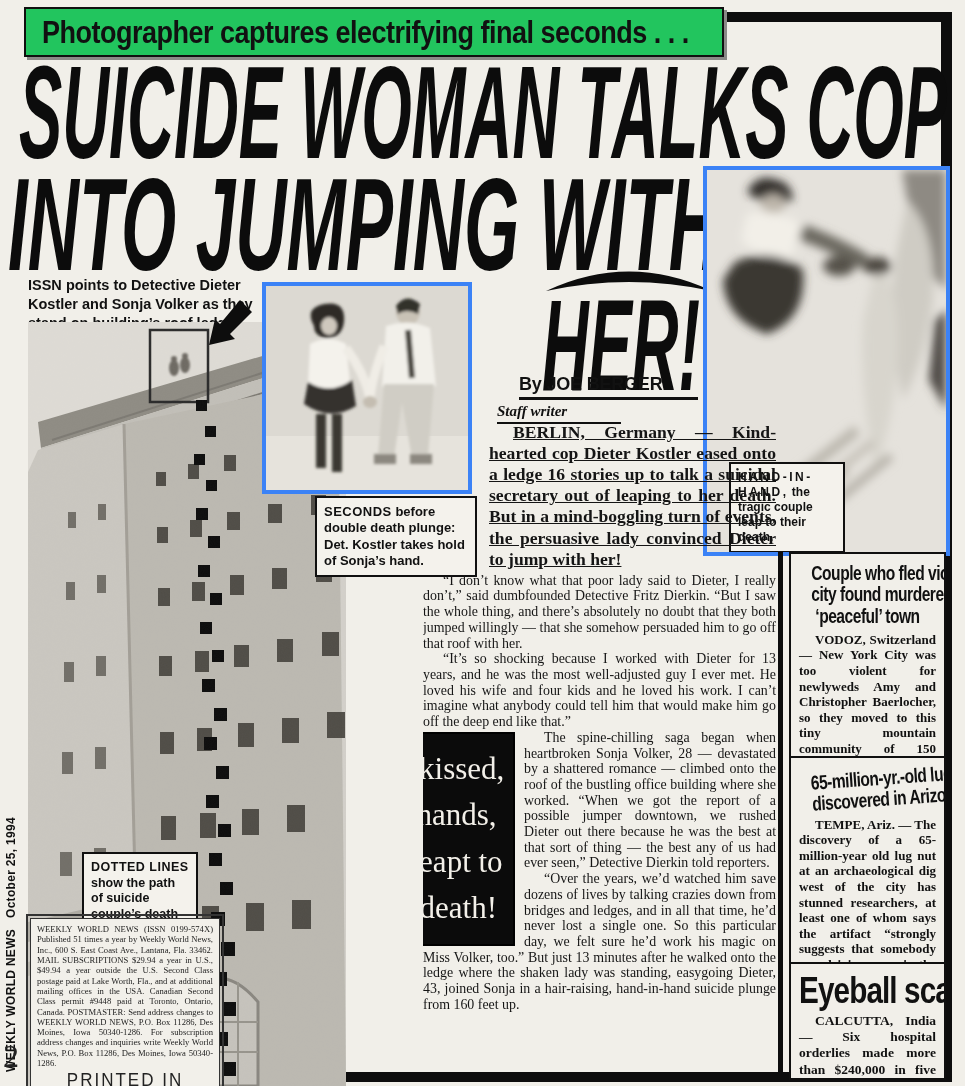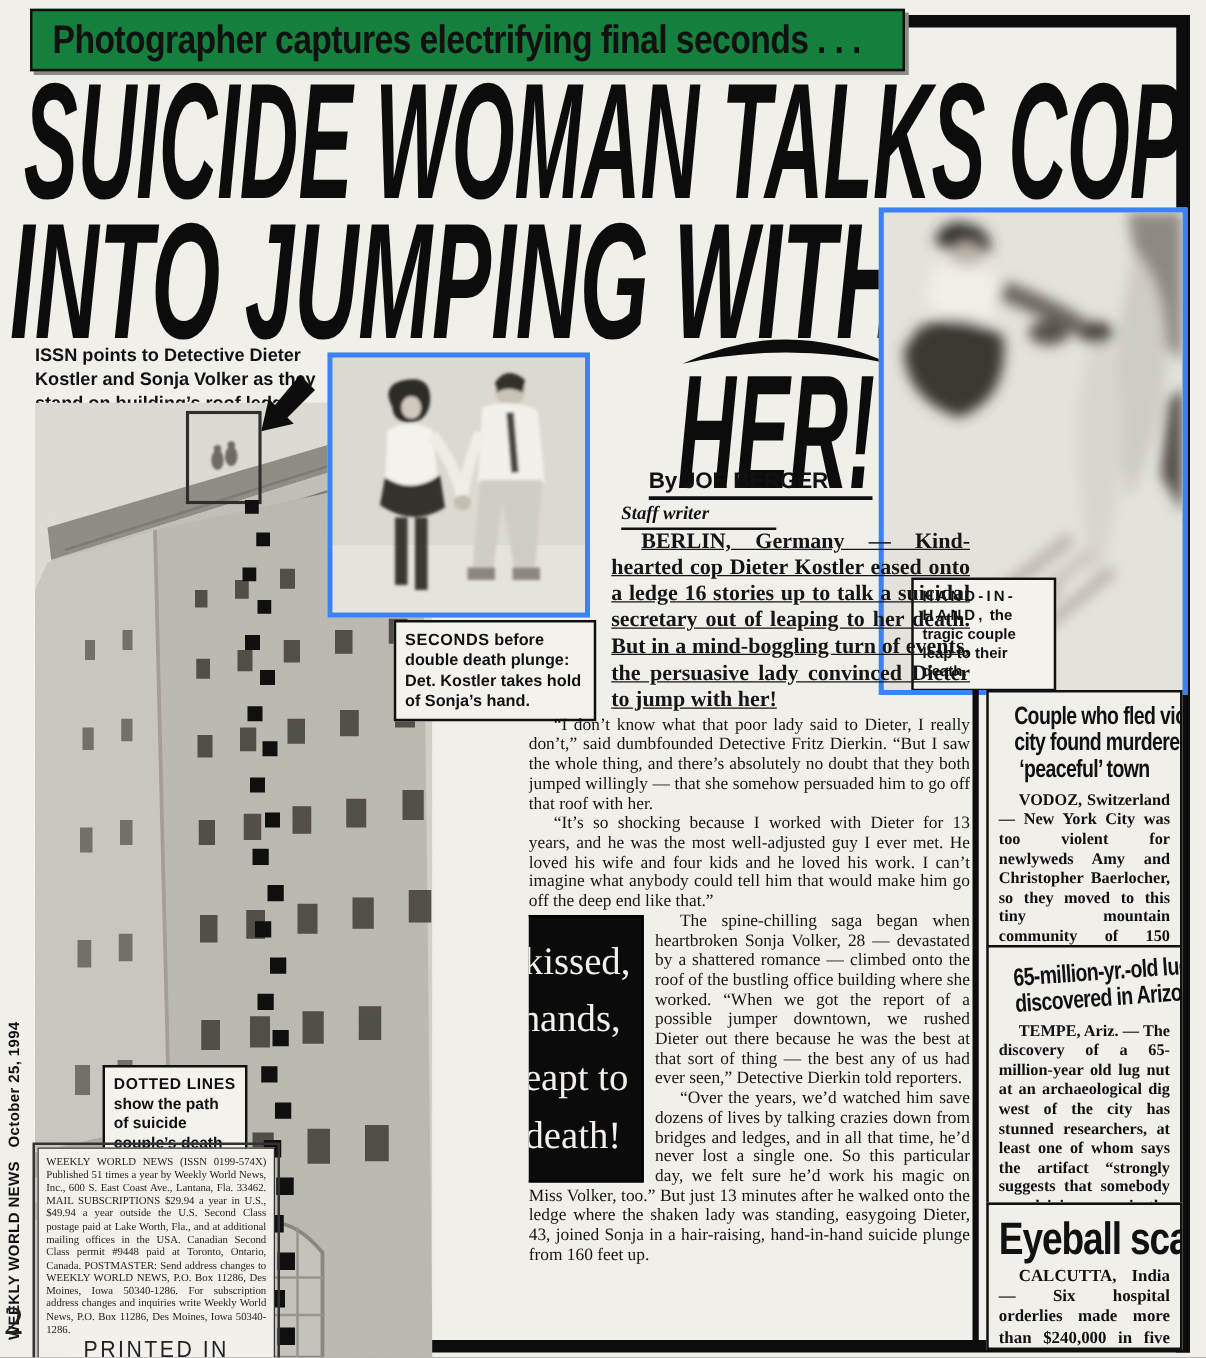--- a/index.html
+++ b/index.html
@@ -6,21 +6,21 @@
   #page{
     position:relative;width:965px;height:1086px;margin:0 auto;
     background:#f1efe9;overflow:hidden;
     font-family:"Liberation Sans",sans-serif;color:#111;
   }
   .abs{position:absolute;}
   
   .frame{background:#0d0d0d;}
   
   #kicker{
-    left:24px;top:7px;width:700px;height:50px;background:#15803d;
+    left:24px;top:7px;width:700px;height:50px;background:#22c55e;
     border:2px solid #101010;box-shadow:3px 3px 0 #8a8a87;
     display:flex;align-items:center;padding-left:16px;box-sizing:border-box;text-align:center;
   }
   #kicker span{
     font-weight:bold;font-size:27px;letter-spacing:-0.5px;
     transform:scaleY(1.18);transform-origin:left center;white-space:nowrap;
   }
   
   .hl text{
     font-family:"Liberation Sans","DejaVu Sans",sans-serif;

